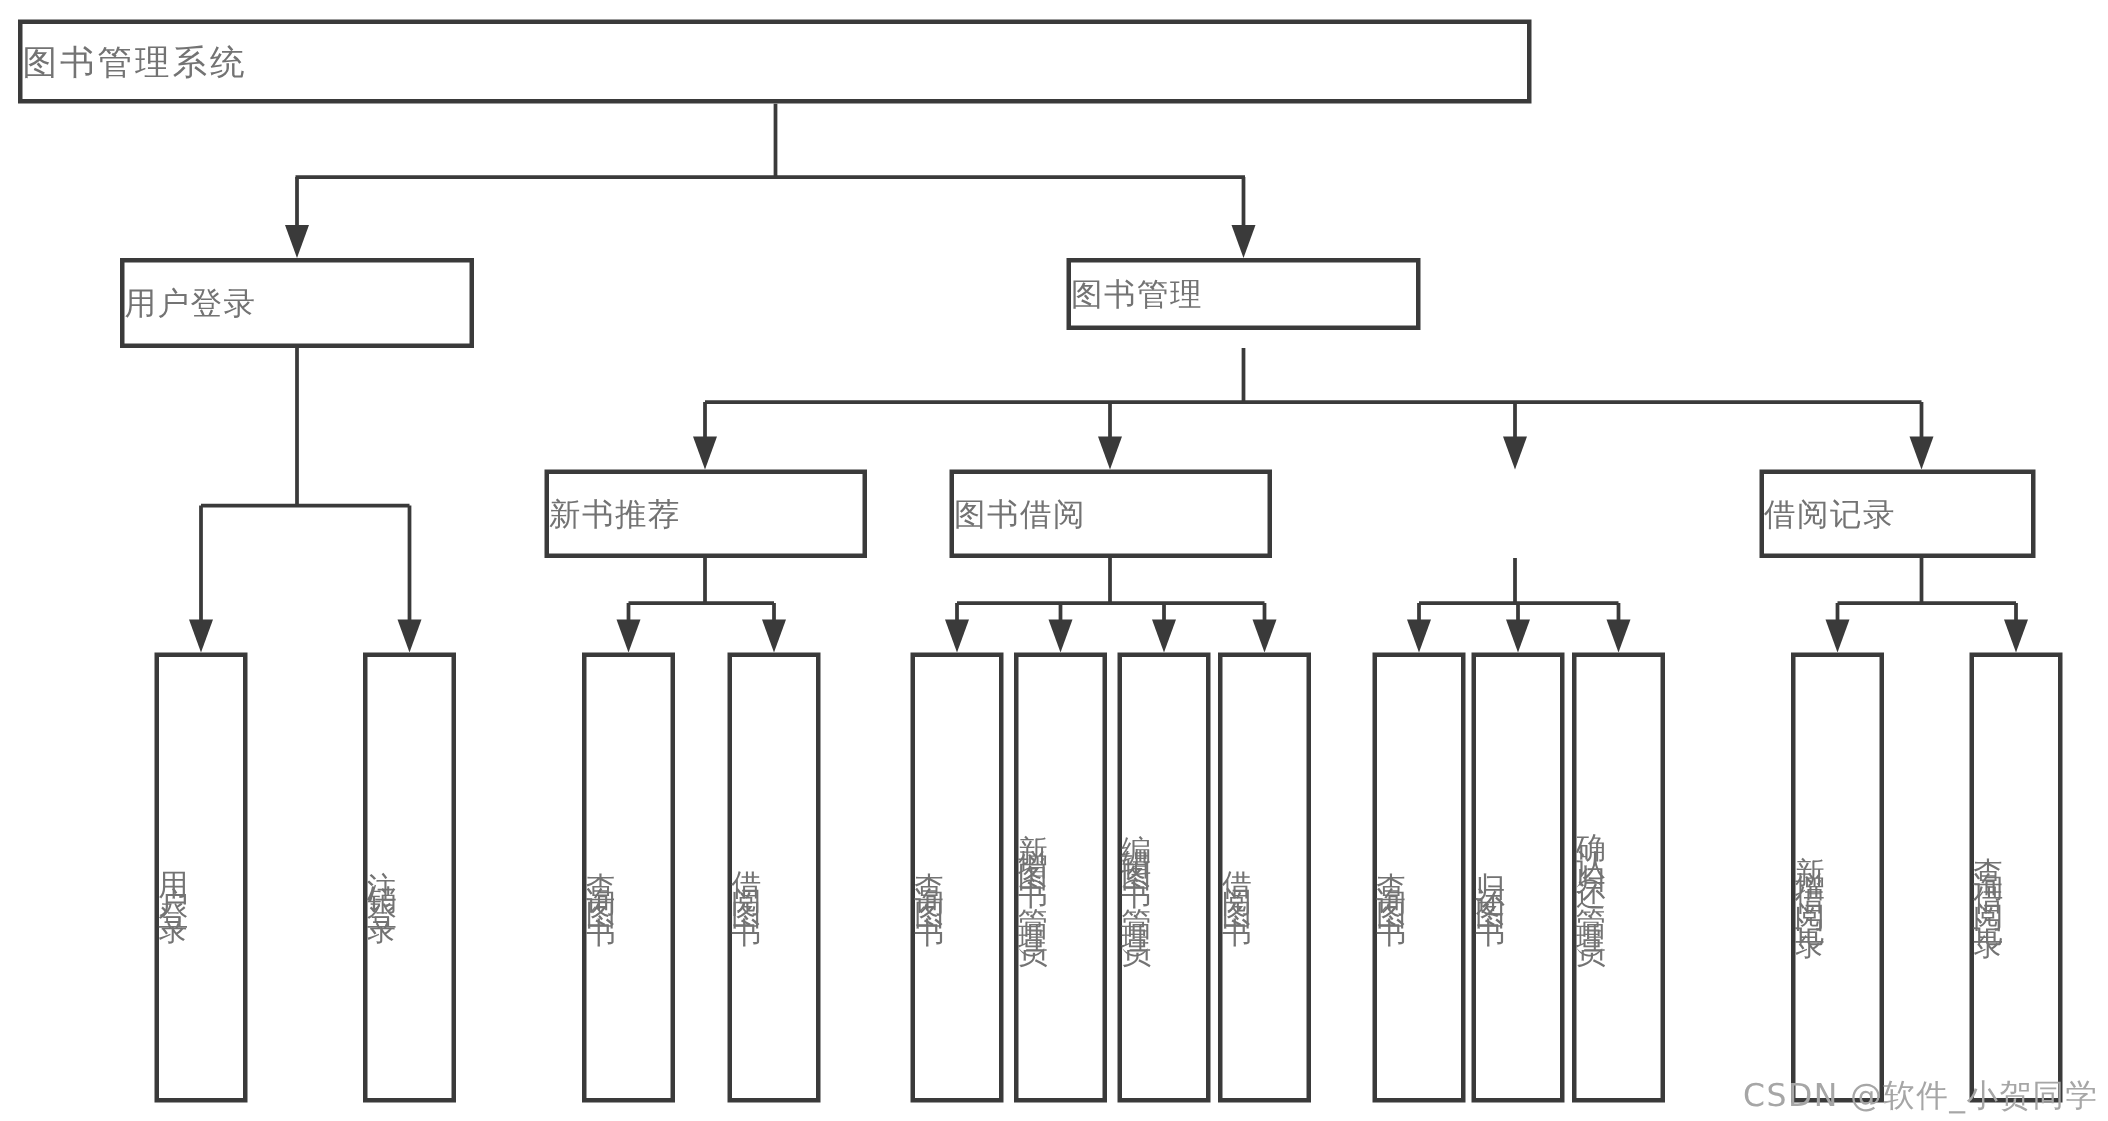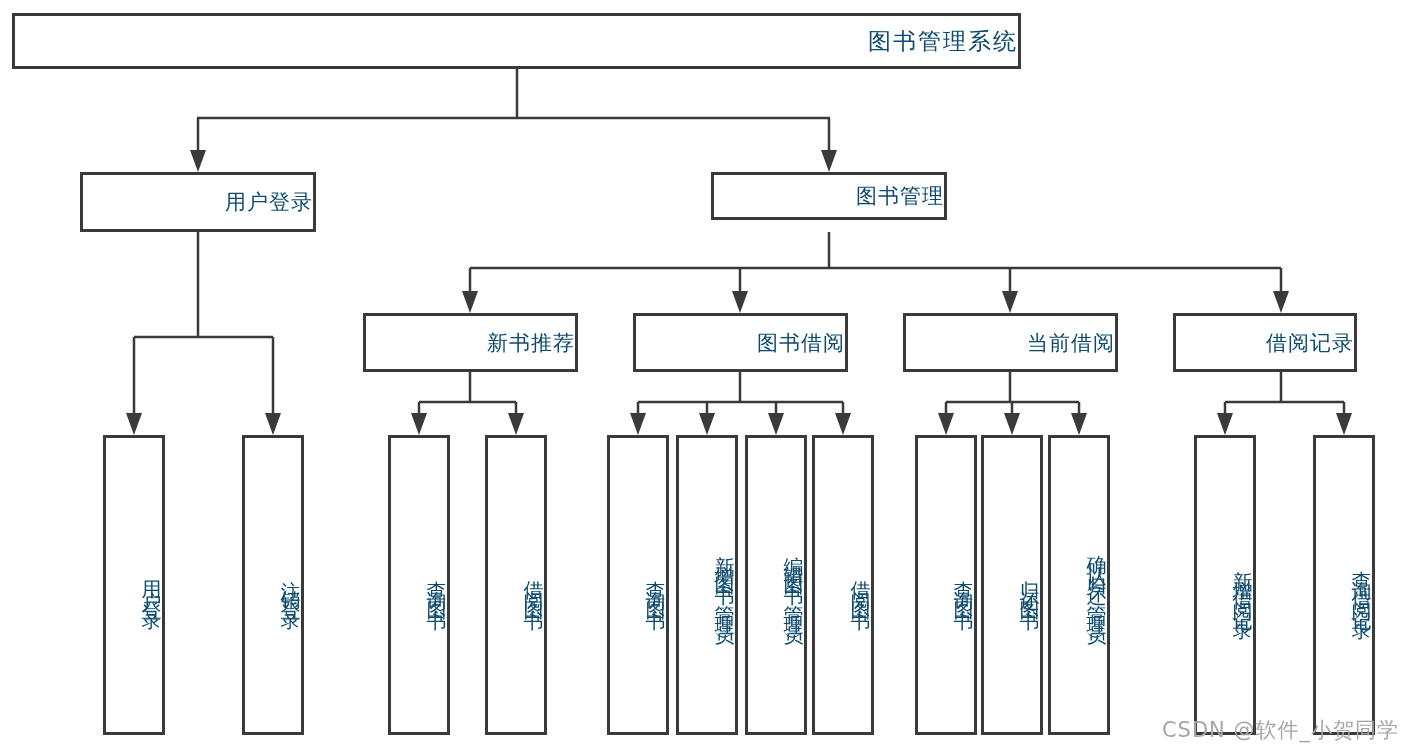--- a/index.html
+++ b/index.html
@@ -21,22 +21,22 @@
     width: 1405px;
     height: 747px;
   }
   .box {
     position: absolute;
     box-sizing: border-box;
     background: #ffffff;
     border: 3px solid #3a3a3a;
     display: flex;
     align-items: center;
-    justify-content: flex-end;
-    color: #0c4a6e;
+    justify-content: flex-start;
+    color: #737373;
   }
   .root-label {
     font-size: 23px;
     letter-spacing: 2px;
   }
   .h-label {
     font-size: 21px;
     letter-spacing: 1px;
   }
   .leaf .v-label {
@@ -148,23 +148,20 @@
   <div class="box" style="left:711px;top:172px;width:236px;height:48px">
     <span class="h-label">图书管理</span>
   </div>
 
   <div class="box" style="left:633px;top:313px;width:215px;height:59px">
     <span class="h-label">图书借阅</span>
   </div>
   <div class="box" style="left:363px;top:313px;width:215px;height:59px">
     <span class="h-label">新书推荐</span>
   </div>
-  <div class="box" style="left:903px;top:313px;width:215px;height:59px">
-    <span class="h-label">当前借阅</span>
-  </div>
   <div class="box" style="left:1173px;top:313px;width:184px;height:59px">
     <span class="h-label">借阅记录</span>
   </div>
 
   <div class="box leaf" style="left:103px;top:435px;width:62px;height:300px">
     <span class="v-label">用户登录</span>
   </div>
   <div class="box leaf" style="left:242px;top:435px;width:62px;height:300px">
     <span class="v-label">注销登录</span>
   </div>

